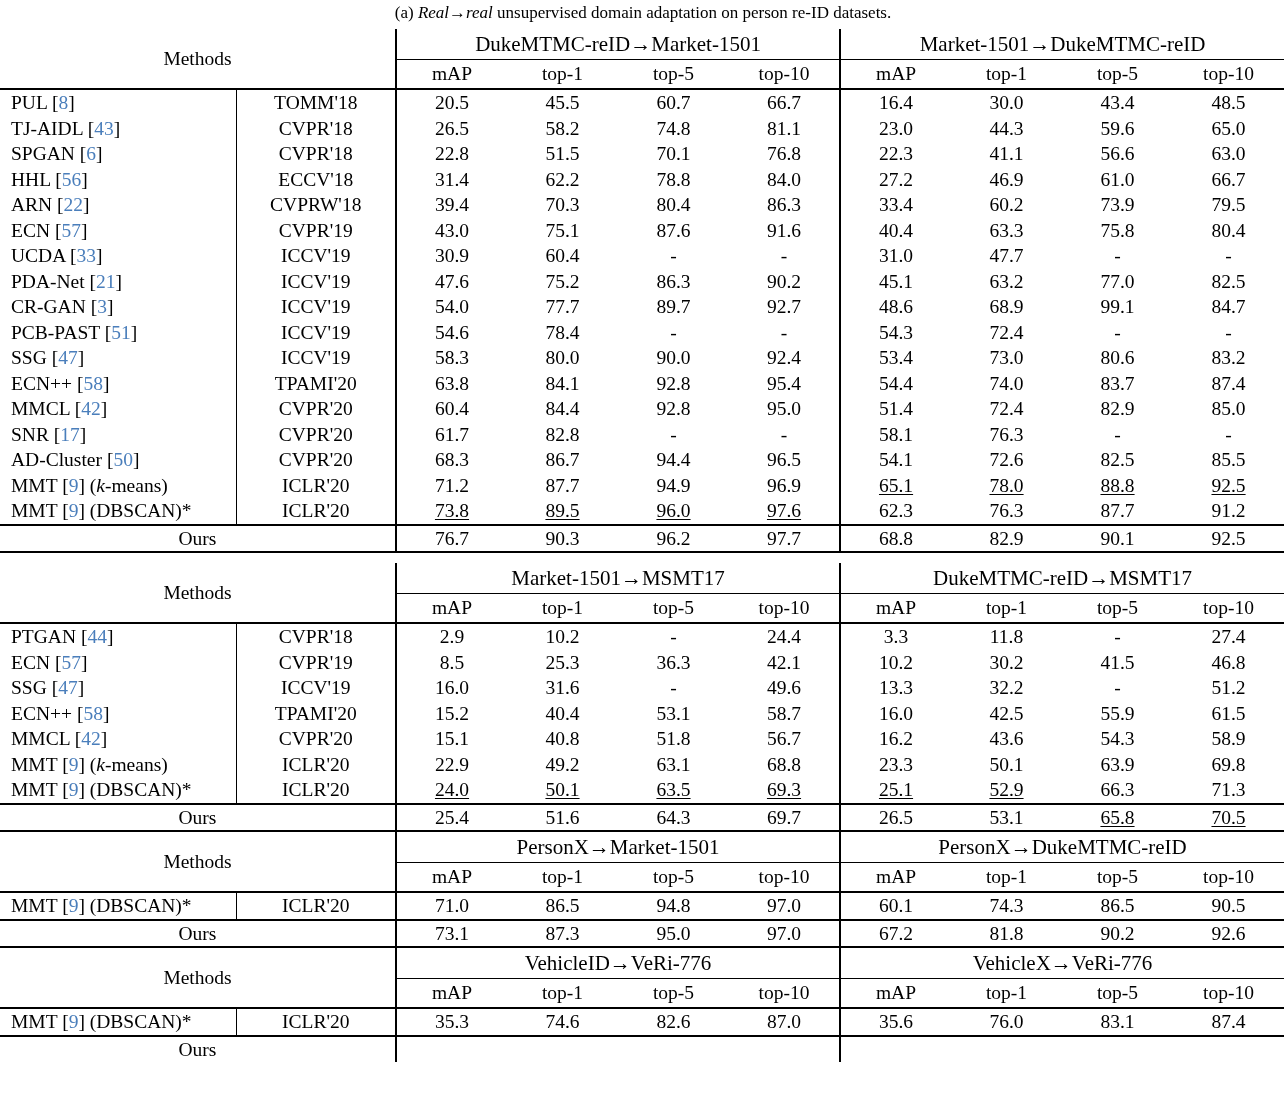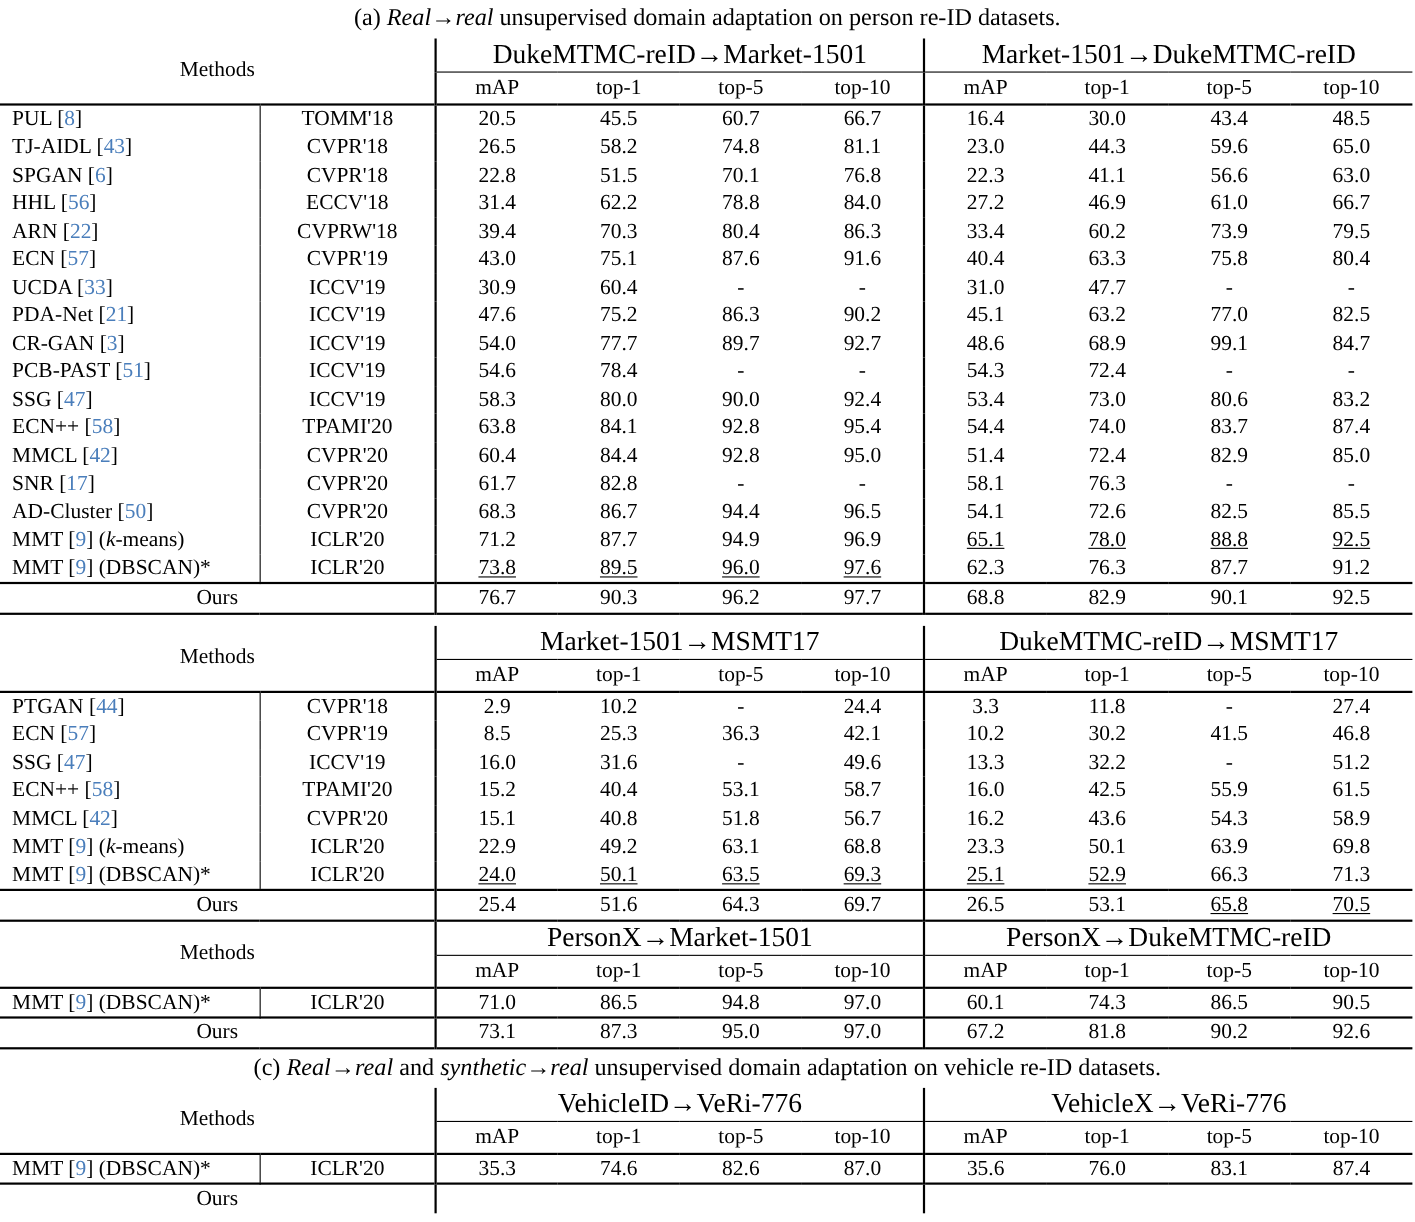--- a/index.html
+++ b/index.html
@@ -17,21 +17,21 @@
   .page {
     position: relative;
     width: 1286px;
     height: 1111px;
     overflow: hidden;
   }
 
   
   .caption {
     text-align: center;
-    font-size: 22px;
+    font-size: 17px;
     line-height: 1.18;
     padding: 3px 0 6px 0;
     white-space: nowrap;
   }
   .caption .it { font-style: italic; }
 
   
   .tbl {
     border-collapse: collapse;
     width: 1164px;
@@ -64,21 +64,21 @@
   td.meth {
     text-align: left;
     padding-left: 11px;
   }
   td.venue { text-align: center; }
 
   .grp-head {
     height: 30px;
     line-height: 30px;
     text-align: center;
-    font-size: 25px;
+    font-size: 21px;
     white-space: nowrap;
     margin-top: 24px;
   }
   .sub-head {
     height: 28px;
     line-height: 28px;
     text-align: center;
     font-size: 19.5px;
   }
   .meth-head {
@@ -549,23 +549,20 @@
           <td class="cell rule-thick"><span class="b">81.8</span></td>
           <td class="cell rule-thick"><span class="b">90.2</span></td>
           <td class="cell rule-thick"><span class="b">92.6</span></td>
         </tr>
         <tr>
           <td colspan="10" class="rule-thick" style="height: 0px;"></td>
         </tr>
       </tbody>
   </table>
 
-  <div class="caption">
-    <span>(c) </span><span class="it">Real→real</span><span> and </span><span class="it">synthetic→real</span><span> unsupervised domain adaptation on vehicle re-ID datasets.</span>
-  </div>
 
   <table class="tbl">
     <colgroup>
       <col class="c-meth">
         <col class="c-venue">
       <col class="c-num">
         <col class="c-num">
         <col class="c-num">
         <col class="c-num">
       <col class="c-num">

